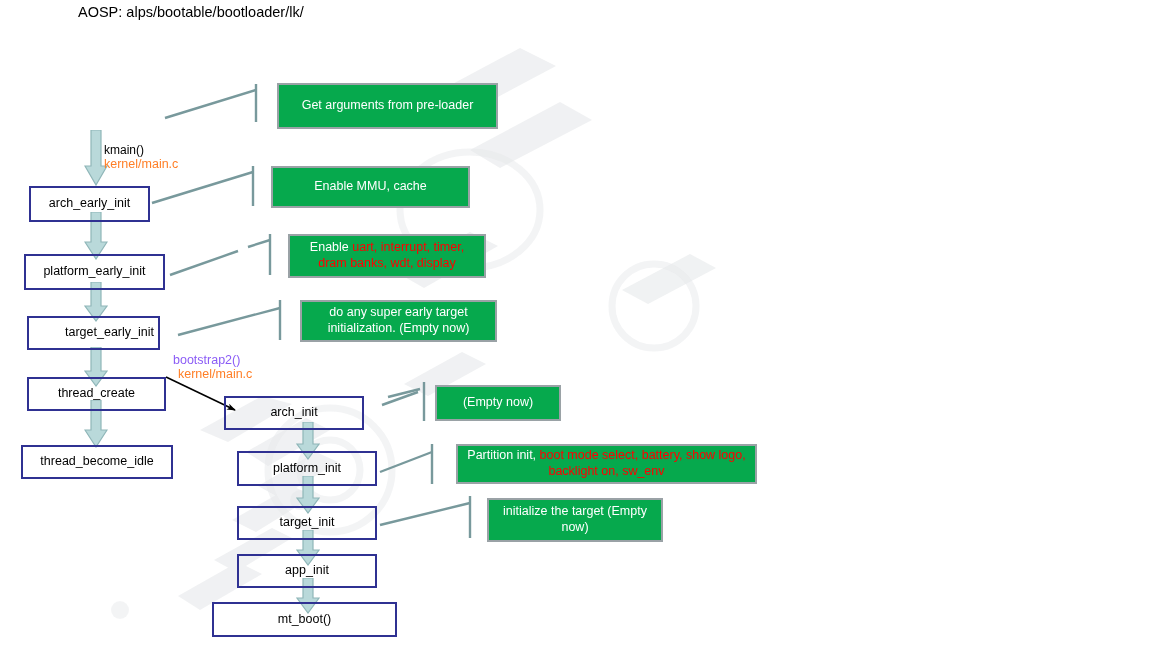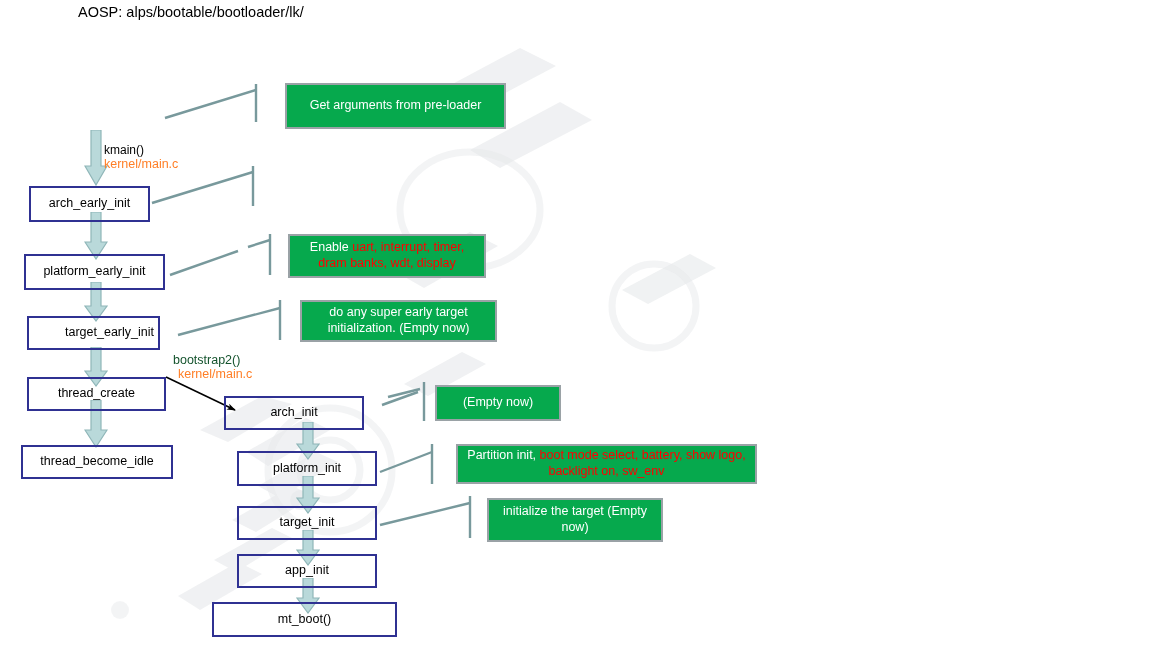--- a/index.html
+++ b/index.html
@@ -210,21 +210,21 @@
   <svg class="fatarrow" style="left:296px; top:578px;" width="24" height="36" viewBox="0 0 24 36">
     <path d="M7,0 L17,0 L17,20 L23,20 L12,35 L1,20 L7,20 Z" fill="#b9d9da" stroke="#8fb6b8" stroke-width="1.2"></path>
   </svg>
 
   <div style="position:absolute; left:104px; top:143px; z-index:5;">
     <div style="font-size:12px; color:#000000;">kmain()</div>
     <div style="font-size:12.5px; color:#ff7f27;">kernel/main.c</div>
   </div>
 
   <div style="position:absolute; left:178px; top:353px; z-index:5;">
-    <div style="font-size:12.5px; color:#14532d; margin-left:-5px;">bootstrap2()</div>
+    <div style="font-size:12.5px; color:#8b5cf6; margin-left:-5px;">bootstrap2()</div>
     <div style="font-size:12.5px; color:#ff7f27;">kernel/main.c</div>
   </div>
 
 
   <div class="node" style="left:29px; top:186px; width:121px; height:36px;">
     <span>arch_early_init</span>
   </div>
 
   <div class="node" style="left:24px; top:254px; width:141px; height:36px;">
     <span>platform_early_init</span>
@@ -255,24 +255,27 @@
   </div>
 
   <div class="node" style="left:237px; top:554px; width:140px; height:34px;">
     <span>app_init</span>
   </div>
 
   <div class="node" style="left:212px; top:602px; width:185px; height:35px;">
     <span>mt_boot()</span>
   </div>
 
-  <div class="green" style="left:285px; top:83px; width:221px; height:46px;">
+  <div class="green" style="left:277px; top:83px; width:221px; height:46px;">
     <span>Get arguments from pre-loader</span>
   </div>
 
+  <div class="green" style="left:271px; top:166px; width:199px; height:42px;">
+    <span>Enable MMU, cache</span>
+  </div>
 
   <div class="green" style="left:288px; top:234px; width:198px; height:44px;">
     <span>
       <span>Enable </span><span class="red">uart, interrupt, timer, dram banks, wdt, display</span>
     </span>
   </div>
 
   <div class="green" style="left:300px; top:300px; width:197px; height:42px;">
     <span>do any super early target initialization. (Empty now)</span>
   </div>

